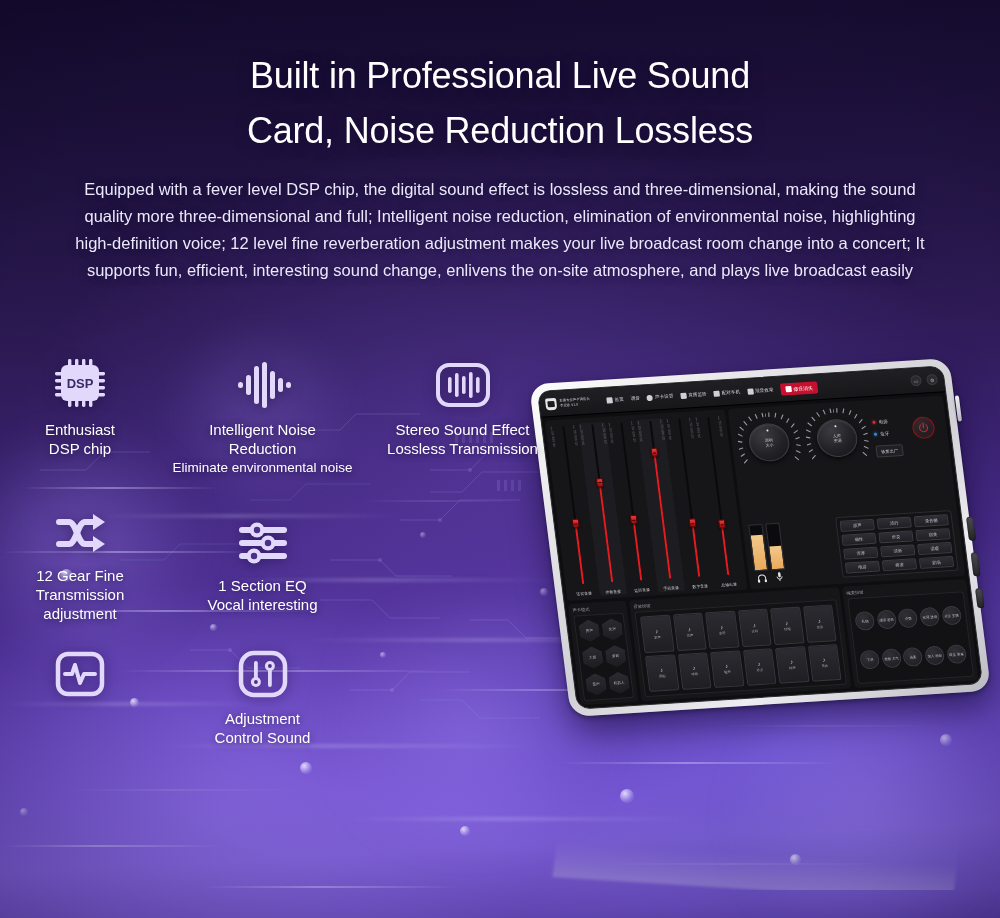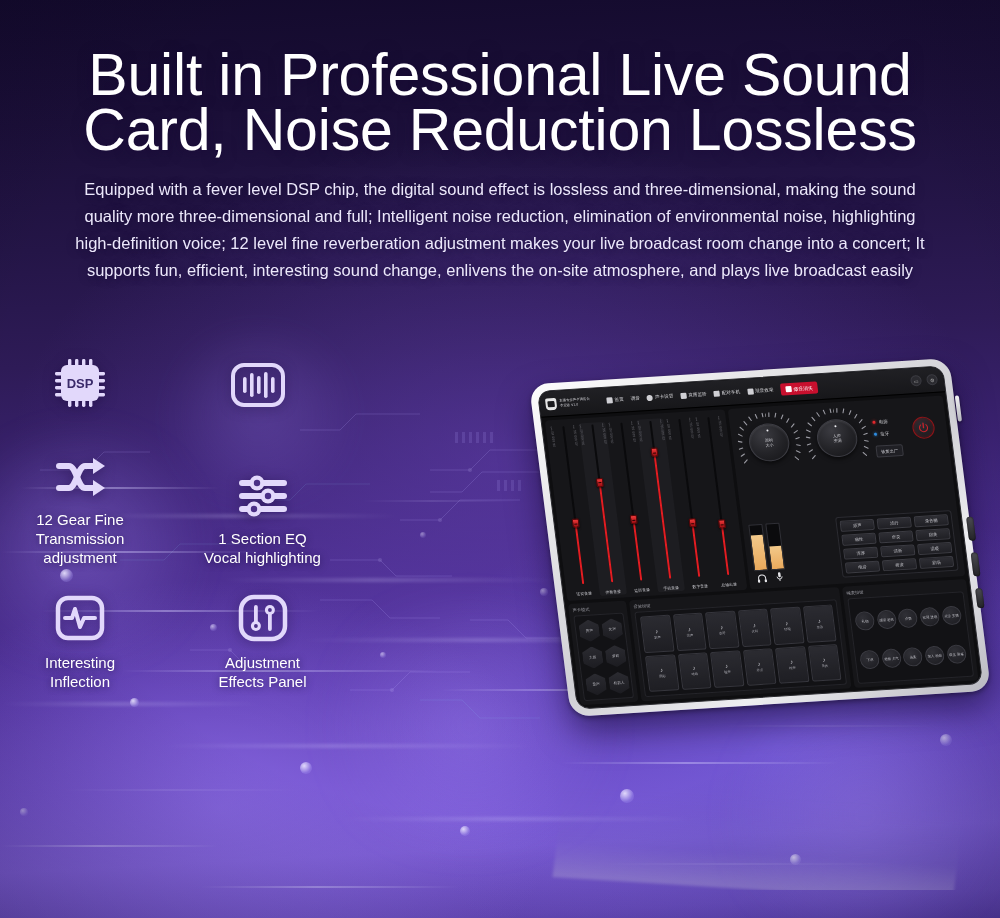--- a/index.html
+++ b/index.html
@@ -55,21 +55,21 @@
     filter:blur(16px);
   }
   .vignette {
     position:absolute; inset:0;
     background:radial-gradient(ellipse 95% 90% at 50% 42%, rgba(0,0,0,0) 52%, rgba(10,4,28,.42) 100%);
   }
 
   
   #hero { position:absolute; left:0; right:0; top:48px; text-align:center; z-index:6; }
   #headline {
-    color:#fff; font-size:59px; line-height:55px; font-weight:400;
+    color:#fff; font-size:36px; line-height:55px; font-weight:400;
     letter-spacing:-.2px; text-shadow:0 2px 14px rgba(20,6,50,.55);
   }
   #subcopy {
     margin:18px auto 0; width:860px;
     color:#ece8fb; font-size:16.5px; line-height:27px; font-weight:400;
     text-shadow:0 1px 8px rgba(20,6,50,.5);
   }
 
   
   #features { position:absolute; left:0; top:352px; width:560px; z-index:6; }
@@ -439,40 +439,68 @@
               <rect x="3" y="37" width="7" height="3.4" rx="1.4"></rect>
             <rect x="46" y="16" width="7" height="3.4" rx="1.4"></rect>
               <rect x="46" y="23" width="7" height="3.4" rx="1.4"></rect>
             <rect x="46" y="30" width="7" height="3.4" rx="1.4"></rect>
               <rect x="46" y="37" width="7" height="3.4" rx="1.4"></rect>
             <rect x="9" y="9" width="38" height="36" rx="6"></rect>
           </g>
           <text x="28" y="32" text-anchor="middle" font-family="Liberation Sans, sans-serif" font-size="13" font-weight="bold" fill="#3a2a6a">DSP</text>
         </svg>
       </div>
+      <div class="flabel">
+        <span>Enthusiast</span><br>
+        <span>DSP chip</span>
+      </div>
     </div>
 
+    <div class="fcell" style="width:205px;">
+      <div class="ficon">
+        <svg class="icn" width="58" height="50" viewBox="0 0 58 50">
+          <g class="icn-fill">
+            <rect x="4" y="22" width="5" height="6" rx="2.5"></rect>
+            <rect x="12" y="15" width="5" height="20" rx="2.5"></rect>
+            <rect x="20" y="6" width="5" height="38" rx="2.5"></rect>
+            <rect x="28" y="2" width="5" height="46" rx="2.5"></rect>
+            <rect x="36" y="11" width="5" height="28" rx="2.5"></rect>
+            <rect x="44" y="18" width="5" height="14" rx="2.5"></rect>
+            <rect x="52" y="22" width="5" height="6" rx="2.5"></rect>
+          </g>
+        </svg>
+      </div>
+      <div class="flabel">
+        <span>Intelligent Noise</span><br>
+        <span>Reduction</span>
+      </div>
+      <div class="fsub">Eliminate environmental noise</div>
+    </div>
 
     <div class="fcell" style="width:195px;">
       <div class="ficon">
         <svg class="icn" width="58" height="50" viewBox="0 0 58 50">
           <rect class="icn-stroke" x="4" y="5" width="50" height="40" rx="11" stroke-width="4"></rect>
           <g class="icn-fill">
             <rect x="14" y="17" width="3.6" height="16" rx="1.8"></rect>
             <rect x="21" y="13" width="3.6" height="24" rx="1.8"></rect>
             <rect x="28" y="16" width="3.6" height="18" rx="1.8"></rect>
             <rect x="35" y="12" width="3.6" height="26" rx="1.8"></rect>
             <rect x="42" y="17" width="3.6" height="16" rx="1.8"></rect>
           </g>
         </svg>
       </div>
+      <div class="flabel">
+        <span>Stereo Sound Effect</span><br>
+        <span>Lossless Transmission</span>
+      </div>
     </div>
   </div>
 
-  <div class="frow" style="align-items:flex-end;margin-top:22px;">
+  <div class="frow" style="align-items:center;margin-top:22px;">
     <div class="fcell" style="width:160px;">
       <div class="ficon">
         <svg class="icn" width="54" height="46" viewBox="0 0 54 46">
           <g class="icn-stroke" stroke-width="6" stroke-linecap="round" stroke-linejoin="round">
             <path d="M6,12 L16,12 C23,12 25,34 32,34 L42,34"></path>
             <path d="M6,34 L16,34 C23,34 25,12 32,12 L42,12"></path>
           </g>
           <g class="icn-fill">
             <path d="M40,4 L52,12 L40,20 Z"></path>
             <path d="M40,26 L52,34 L40,42 Z"></path>
@@ -499,57 +527,53 @@
               <circle cx="22" cy="10" r="3.2" fill="#4a2f86"></circle>
             <circle cx="33" cy="23" r="7.5" fill="#e2d8fb"></circle>
               <circle cx="33" cy="23" r="3.2" fill="#4a2f86"></circle>
             <circle cx="19" cy="36" r="7.5" fill="#e2d8fb"></circle>
               <circle cx="19" cy="36" r="3.2" fill="#4a2f86"></circle>
           </g>
         </svg>
       </div>
       <div class="flabel">
         <span>1 Section EQ</span><br>
-        <span>Vocal highlighting</span>
+        <span>Vocal interesting</span>
       </div>
     </div>
 
   </div>
 
   <div class="frow" style="align-items:flex-start;margin-top:18px;">
     <div class="fcell" style="width:160px;">
       <div class="ficon">
         <svg class="icn" width="52" height="50" viewBox="0 0 52 50">
           <rect class="icn-stroke" x="4" y="5" width="44" height="40" rx="10" stroke-width="4.5"></rect>
           <path class="icn-stroke" stroke-width="4" stroke-linecap="round" stroke-linejoin="round" d="M11,25 L18,25 L21,16 L26,34 L30,25 L41,25"></path>
         </svg>
-      </div>
-      <div class="flabel">
-        <span>Interesting</span><br>
-        <span>Inflection</span>
       </div>
     </div>
 
     <div class="fcell" style="width:205px;">
       <div class="ficon">
         <svg class="icn" width="52" height="50" viewBox="0 0 52 50">
           <rect class="icn-stroke" x="4" y="4" width="44" height="42" rx="13" stroke-width="4.5"></rect>
           <g class="icn-fill">
             <rect x="17" y="12" width="3.8" height="20" rx="1.9"></rect>
             <rect x="31" y="18" width="3.8" height="20" rx="1.9"></rect>
           </g>
           <circle cx="18.9" cy="33" r="5" fill="#e2d8fb"></circle>
             <circle cx="18.9" cy="33" r="1.9" fill="#4a2f86"></circle>
           <circle cx="32.9" cy="17" r="5" fill="#e2d8fb"></circle>
             <circle cx="32.9" cy="17" r="1.9" fill="#4a2f86"></circle>
         </svg>
       </div>
       <div class="flabel">
         <span>Adjustment</span><br>
-        <span>Effects Panel</span>
+        <span>Control Sound</span>
       </div>
     </div>
     <div style="width:195px;"></div>
   </div>
 </div>
 
 <div id="reflection">
   <div class="refl-body"></div>
 </div>
 

